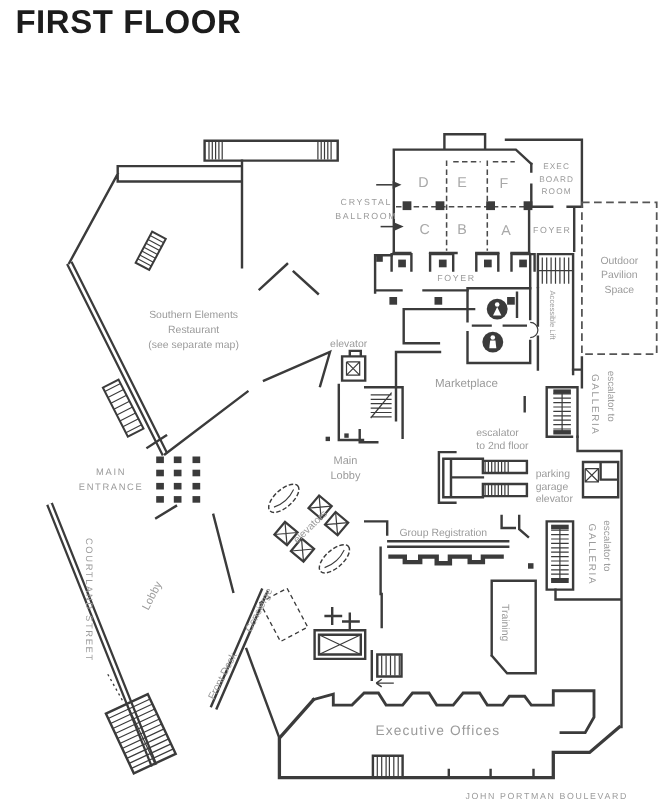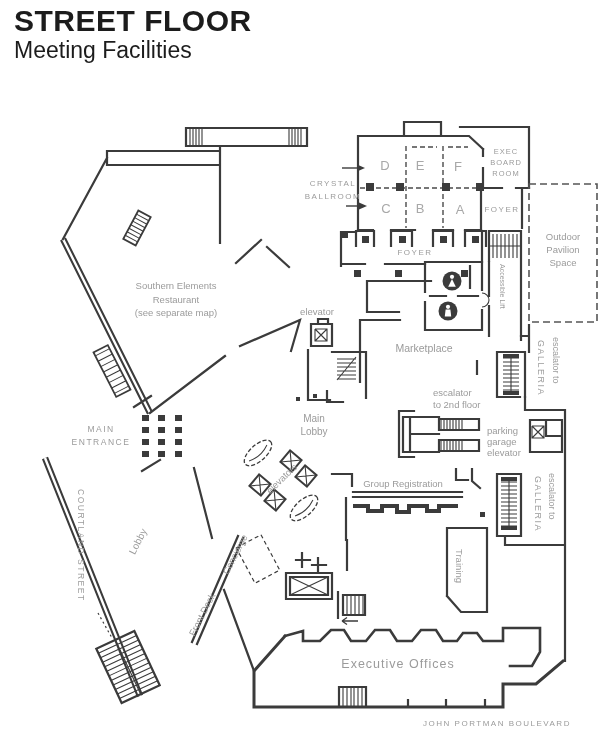--- a/index.html
+++ b/index.html
@@ -12,22 +12,21 @@
   svg text{font-family:"Liberation Sans",sans-serif;fill:#9b9b9b;}
   .lbl{font-size:9.5px;}
   .lblcap{font-size:8px;letter-spacing:1.5px;}
   .sect{font-size:13px;fill:#a8a8a8;}
 </style>
 </head>
 <body>
 
 <div class="canvas">
   <div class="titles">
-    <div class="t1">STREET FLOOR</div>
-    <div class="t2">Meeting Facilities</div>
+    <div class="t1">FIRST FLOOR</div>
   </div>
 
   <svg width="600" height="737" viewBox="0 0 600 737">
 
     <g stroke="#3b3b3b" fill="none">
       <path d="M63,239 L150,413 M45,458 L140,696" stroke-width="6.5"></path>
       <path d="M63,239 L150,413 M45,458 L140,696" stroke="#ffffff" stroke-width="2.4"></path>
     </g>
 
     <g stroke="#3b3b3b" stroke-width="2.2" fill="none" stroke-linecap="square">

